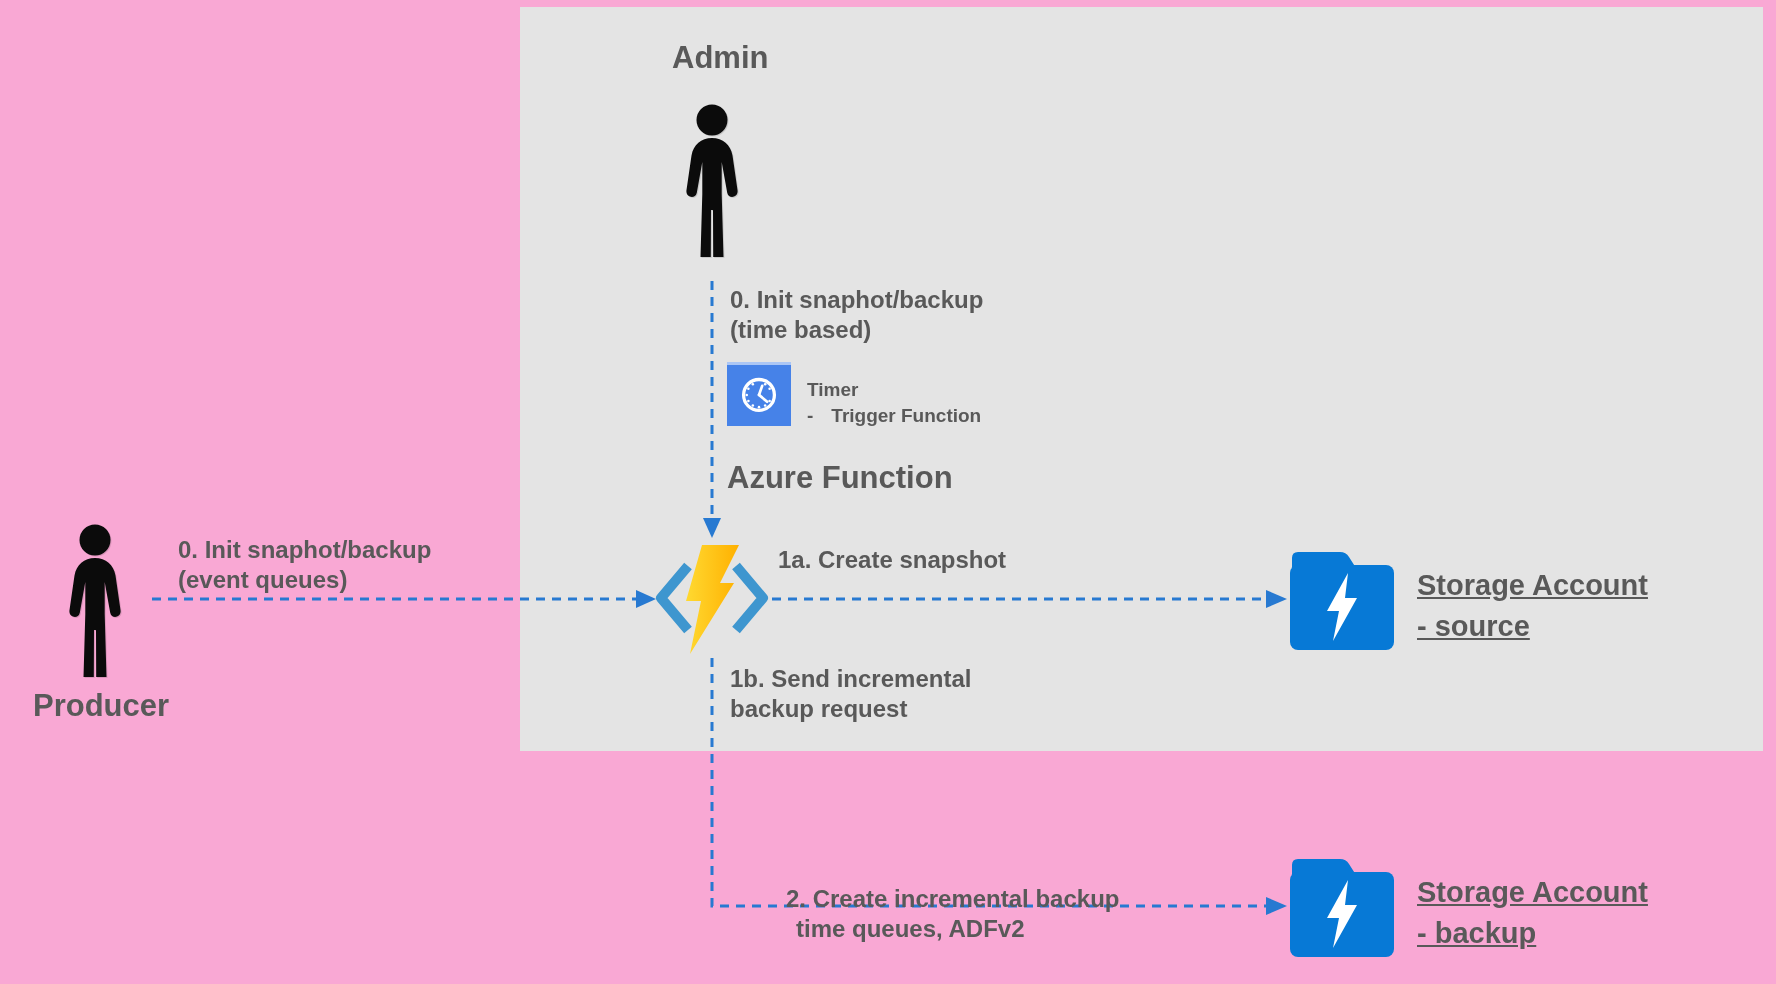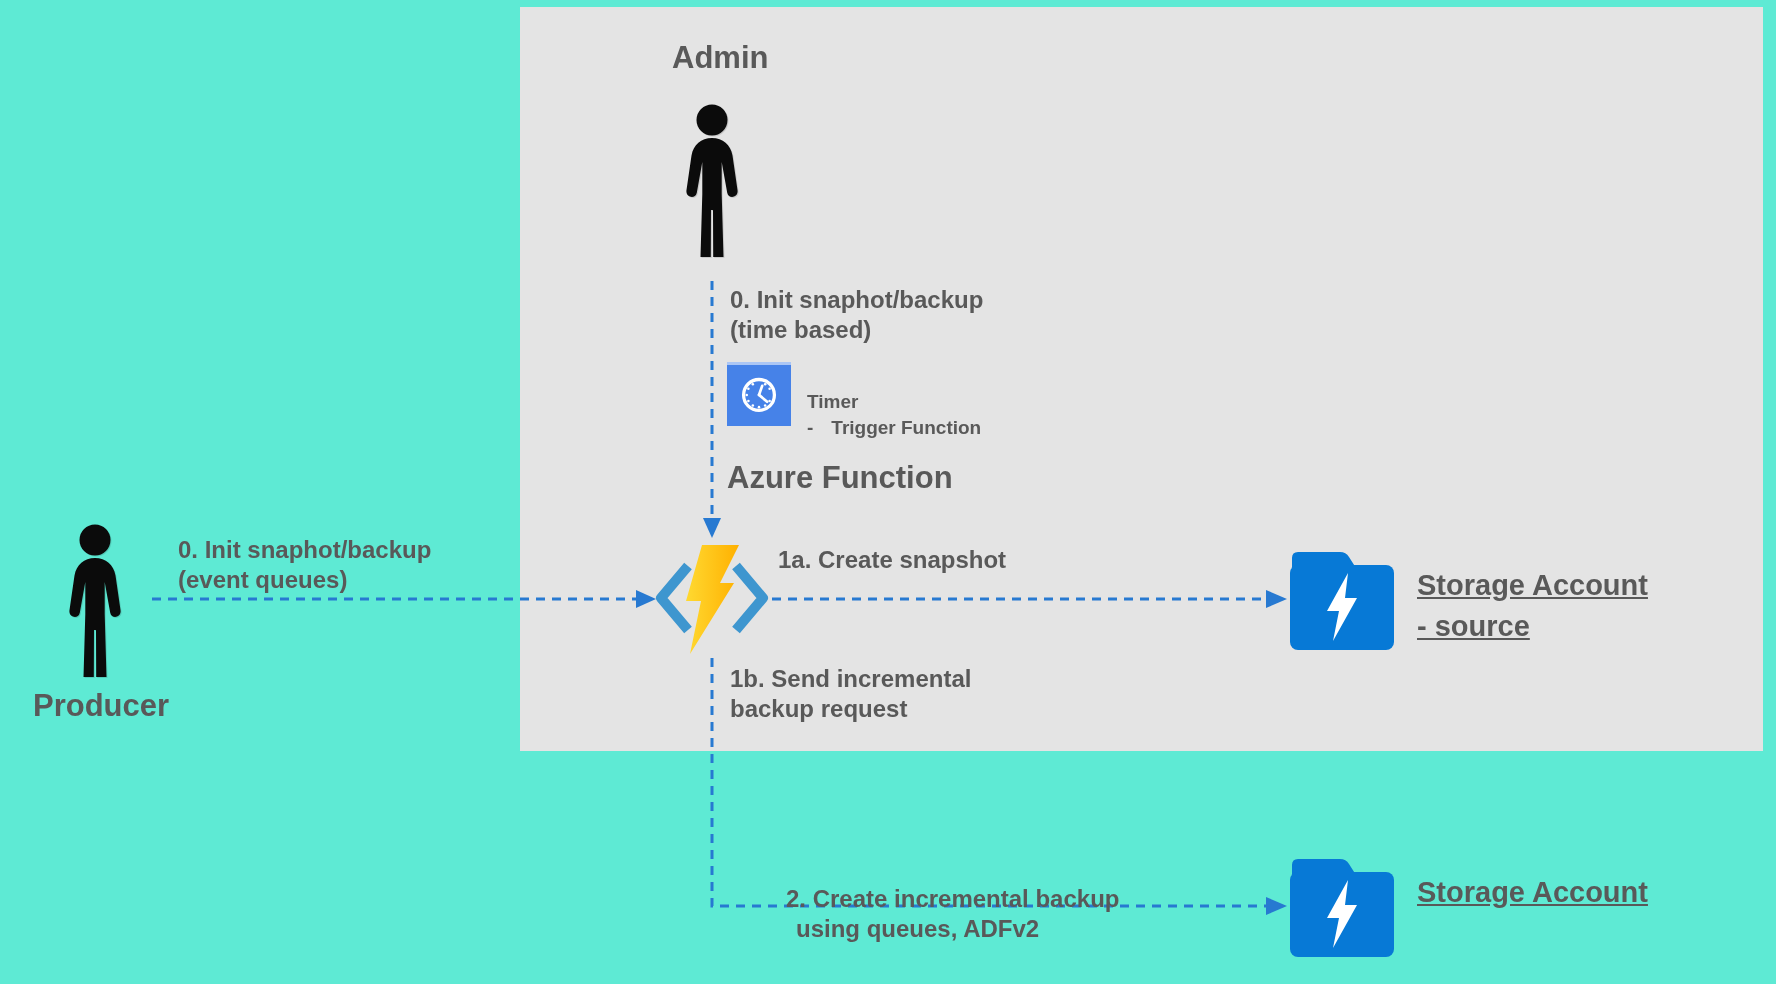--- a/index.html
+++ b/index.html
@@ -9,21 +9,21 @@
     --storage-blue:#0779D6;
     --timer-blue:#4682E8;
     --bolt-yellow-light:#FFD931;
     --bolt-yellow-dark:#FFB000;
     --bracket-blue:#3E96CF;
     --icon-black:#0B0B0B;
     --clock-white:#FFFFFF;
   }
   html,body{margin:0;padding:0;background:#ffffff;}
   .canvas{
-    position:relative;width:1776px;height:984px;background:#5eead4;overflow:hidden;
+    position:relative;width:1776px;height:984px;background:#f9a8d4;overflow:hidden;
     font-family:"Liberation Sans",sans-serif;color:var(--text-gray);
   }
   .panel{position:absolute;left:520px;top:7px;width:1243px;height:744px;background:var(--panel-gray);}
   .abs{position:absolute;white-space:nowrap;}
   .title{font-size:31px;font-weight:700;line-height:1.15;}
   .subtitle{font-size:29px;font-weight:700;line-height:41px;text-decoration:underline;}
   .step{font-size:24px;font-weight:700;line-height:30px;}
   .timer-label{font-size:19px;font-weight:600;line-height:26px;}
   .timer-row2{display:flex;gap:18px;}
   svg{display:block;}
@@ -82,21 +82,21 @@
           <circle cx="18.5" cy="33" r="1.4"></circle>
         <circle cx="20.3" cy="26.2" r="1.4"></circle>
           <circle cx="25.2" cy="21.3" r="1.4"></circle>
       </g>
       <g stroke="#FFFFFF" stroke-width="3" stroke-linecap="round">
         <line x1="32" y1="33" x2="35.5" y2="23"></line>
         <line x1="32" y1="33" x2="41" y2="40.5"></line>
       </g>
     </svg>
   </div>
-  <div class="abs timer-label node" style="left:807px;top:389px;">
+  <div class="abs timer-label node" style="left:807px;top:377px;">
     <div>Timer</div>
     <div class="timer-row2">
       <span>-</span>
       <span>Trigger Function</span>
     </div>
   </div>
 
   <div class="abs title node" style="left:727px;top:460px;">Azure Function</div>
   <svg class="abs node" style="left:654px;top:541px;" width="116" height="116" viewBox="0 0 116 116">
     <defs>
@@ -114,21 +114,21 @@
 
   <div class="abs step node" style="left:778px;top:545px;">1a. Create snapshot</div>
 
   <div class="abs step node" style="left:730px;top:664px;">
     <div>1b. Send incremental</div>
     <div>backup request</div>
   </div>
 
   <div class="abs step node" style="left:778px;top:884px;margin-left:8px;">
     <div>2. Create incremental backup</div>
-    <div class="indent2">using queues, ADFv2</div>
+    <div class="indent2">time queues, ADFv2</div>
   </div>
 
   <svg class="abs node" style="left:1288px;top:548px;" width="108" height="103" viewBox="0 0 108 103">
     <g fill="#0779D6">
       <path d="M4 20 L4 10 Q4 4 10 4 L52 4 Q58 4 61 9 L68 20 Z"></path>
       <rect x="2" y="17" width="104" height="85" rx="8"></rect>
     </g>
     <path d="M60 25 L39 63 L51 63 L45 93 L69 50 L57 50 Z" fill="#FFFFFF"></path>
   </svg>
   <div class="abs subtitle node" style="left:1417px;top:565px;">
@@ -138,20 +138,21 @@
 
   <svg class="abs node" style="left:1288px;top:855px;" width="108" height="103" viewBox="0 0 108 103">
     <g fill="#0779D6">
       <path d="M4 20 L4 10 Q4 4 10 4 L52 4 Q58 4 61 9 L68 20 Z"></path>
       <rect x="2" y="17" width="104" height="85" rx="8"></rect>
     </g>
     <path d="M60 25 L39 63 L51 63 L45 93 L69 50 L57 50 Z" fill="#FFFFFF"></path>
   </svg>
   <div class="abs subtitle node" style="left:1417px;top:872px;">
     <div>Storage Account</div>
+    <div>- backup</div>
   </div>
 
   <svg class="abs node person" style="left:59px;top:524px;" width="72" height="156" viewBox="0 0 72 156">
     <g fill="#0B0B0B">
       <circle cx="36" cy="16" r="15.5"></circle>
       <path d="M36 34 C25 34 17.5 40.5 15.5 51.5 L10.5 86 C9.2 93.5 19.3 95.8 20.8 88.8 L26.3 58 L26.3 90 L24.5 153 L34.8 153 L35 106 L37 106 L37.2 153 L47.5 153 L45.7 90 L45.7 58 L51.2 88.8 C52.7 95.8 62.8 93.5 61.5 86 L56.5 51.5 C54.5 40.5 47 34 36 34 Z"></path>
     </g>
   </svg>
   <div class="abs title node" style="left:33px;top:688px;">Producer</div>
 

